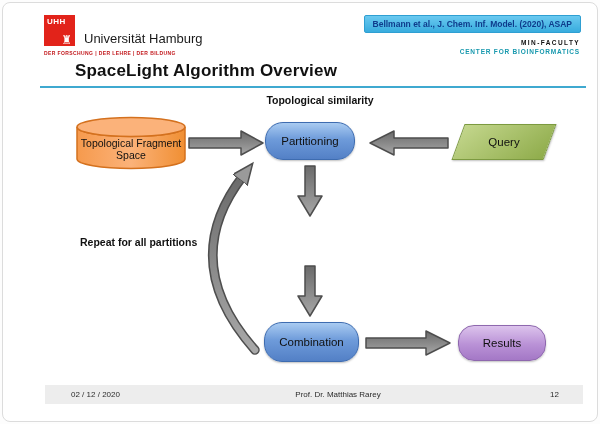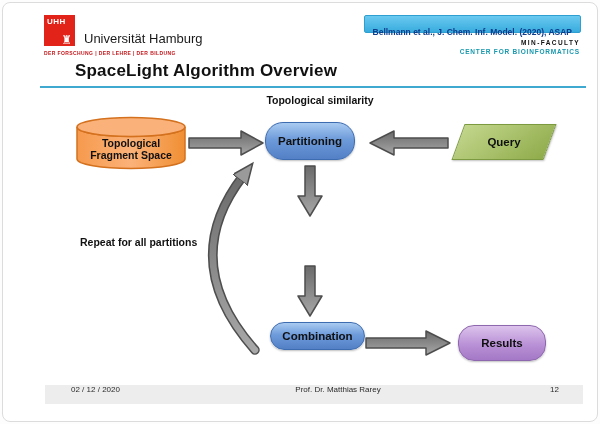--- a/index.html
+++ b/index.html
@@ -9,63 +9,63 @@
   .frame { position:absolute; inset:2px; border:1px solid #dcdcdc; border-radius:8px; background:#ffffff; }
   .abs { position:absolute; }
 
   
   .logo-square { left:44px; top:15px; width:31px; height:31px; background:#e2231a; color:#fff;text-align:center; }
   .logo-letters { position:absolute; left:3px; top:2px; font-size:8px; font-weight:bold; letter-spacing:0.5px; }
   .castle-icon { position:absolute; right:3px; bottom:0px; font-size:12px; line-height:12px; color:#fff; }
   .uni-name { left:84px; top:31px; font-size:13px; font-weight:400; color:#1a1a1a; }
   .uni-tagline { left:44px; top:50px; font-size:5px; font-weight:600; color:#c2181c; letter-spacing:0.4px; }
 
-  .citation-badge { top:15px; right:19px; height:18px; line-height:16px; padding:8px 8px;
+  .citation-badge { top:15px; right:19px; height:18px; line-height:16px; padding:0 8px;
       background:linear-gradient(180deg,#6ac9f0 0%,#38acde 100%);
       border:1px solid #2f9fd2; border-radius:2px;
       font-size:8.5px; font-weight:600; color:#0e3c8c; }
   .faculty { top:39px; right:20px; font-size:6.5px; font-weight:bold; letter-spacing:1.4px; color:#111; }
   .center-bio { top:48px; right:20px; font-size:6.5px; font-weight:bold; letter-spacing:0.8px; color:#1899ae; }
 
   .page-title { left:75px; top:61px; font-size:17px; font-weight:bold; color:#111; letter-spacing:0.2px; }
   .title-rule { left:40px; top:86px; width:546px; height:2px; background:#3fa9d0; }
 
   
   .diagram-label { font-size:10.5px; font-weight:bold; color:#111; }
   .similarity-label { left:240px; top:94px; width:160px; text-align:center; }
   .fingerprints-label { left:371px; top:237px; }
   .repeat-label { left:80px; top:236px; }
 
   
   .node-text { position:absolute; inset:0; display:flex; align-items:center; justify-content:center;
-      font-weight:bold; color:#101010; text-align:center; }
+      font-weight:normal; color:#101010; text-align:center; }
   .blue-node { background:linear-gradient(180deg,#a9cbf1 0%,#6e9bda 45%,#5380c6 100%);
       border:1.5px solid #3e6cb0; border-radius:18px; box-shadow:0 1px 2px rgba(0,0,0,0.25); }
   .node-partitioning { left:265px; top:122px; width:90px; height:38px; font-size:11.5px; }
   .node-comparison  { left:265px; top:222px; width:95px; height:40px; font-size:11.5px; }
-  .node-combination { left:270px; top:322px; width:95px; height:28px; font-size:11.5px; }
+  .node-combination { left:264px; top:322px; width:95px; height:40px; font-size:11.5px; }
   .blue-node .node-text { font-size:11.5px; }
 
   .cylinder { left:74px; top:116px; width:114px; height:55px; }
   .cylinder .node-text { font-size:10.5px; line-height:12px; padding:10px 6px 0 6px; }
 
   .query-node { left:458px; top:124px; width:92px; height:36px; }
   .query-bg { position:absolute; inset:0; transform:skewX(-20deg);
       background:linear-gradient(135deg,#c3d68c 0%,#8fac4b 100%);
       border:1.5px solid #7c9a40; box-shadow:1px 1px 2px rgba(0,0,0,0.25); }
   .query-node .node-text { font-size:11.5px; }
 
   .results-node { left:458px; top:325px; width:88px; height:36px;
       background:linear-gradient(180deg,#dcc3ec 0%,#b991d6 55%,#a478c6 100%);
       border:1.5px solid #8e68ae; border-radius:16px; box-shadow:0 1px 2px rgba(0,0,0,0.25); }
   .results-node .node-text { font-size:11.5px; }
 
   
   .footer-bar { left:45px; top:385px; width:538px; height:19px; background:#ededed;
-      display:flex; align-items:flex-start; font-size:8px; color:#2b2b2b; }
+      display:flex; align-items:center; font-size:8px; color:#2b2b2b; }
   .footer-date { position:absolute; left:26px; }
   .footer-author { width:100%; text-align:center;padding-left:48px; }
   .footer-page { position:absolute; right:24px; }
 
   svg.arrow { position:absolute; overflow:visible; }
 </style>
 </head>
 <body>
 
 <div class="slide">

